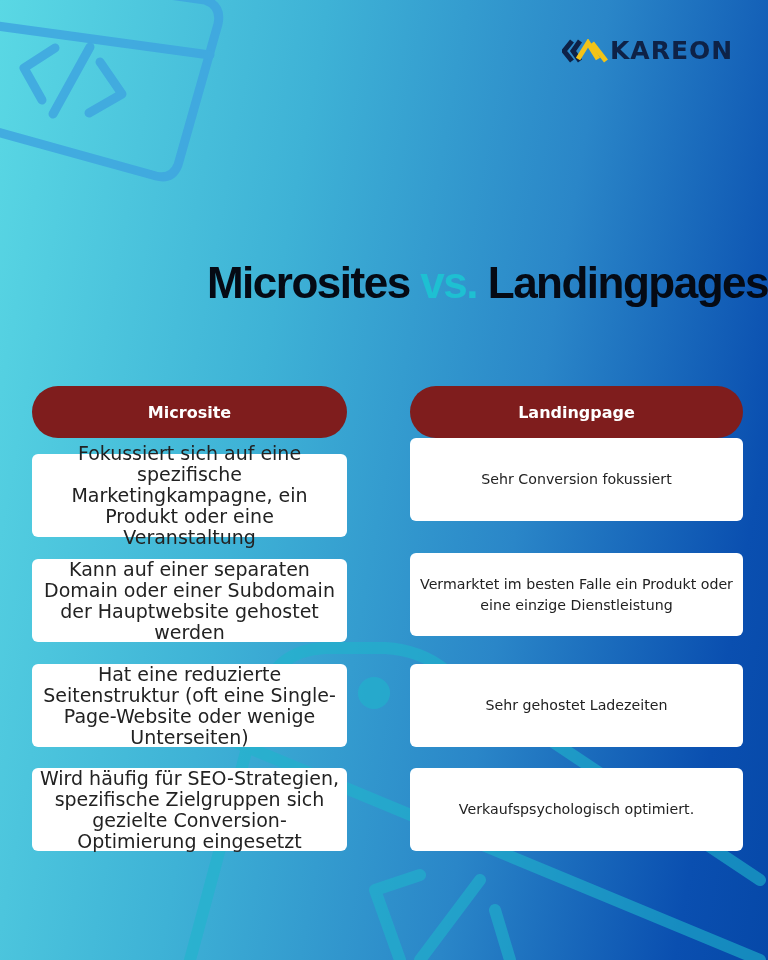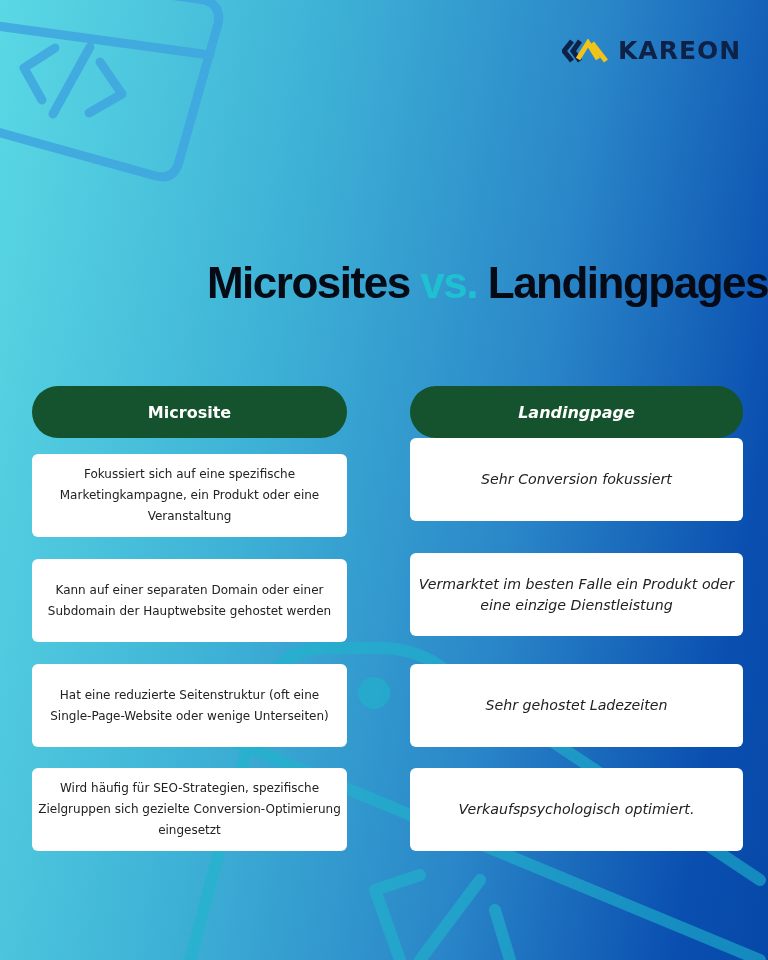--- a/index.html
+++ b/index.html
@@ -3,45 +3,45 @@
 <meta charset="utf-8">
 <style>
   html, body { margin:0; padding:0; }
   body {
     width:768px; height:960px; overflow:hidden; position:relative;
     background: linear-gradient(100deg, #5ad8e4 0%, #3eb2d6 35%, #2a86c8 65%, #0a4fb0 90%, #0648a8 100%);
     font-family: "Liberation Sans", sans-serif;
   }
   .deco { position:absolute; inset:0; pointer-events:none; }
   .logo {
-    position:absolute; left:562px; top:36px; display:flex; align-items:center; gap:8px;
+    position:absolute; left:562px; top:36px; display:flex; align-items:center; 
   }
   .logo-text {
     font-family: "DejaVu Sans", sans-serif; font-weight:bold; font-size:25px; color:#0e2247; letter-spacing:1px;
   }
   .title {
     position:absolute; top:258px; left:0; width:768px; text-align:right;
     font-family: "Liberation Sans", sans-serif; font-weight:bold; font-size:44px; letter-spacing:-1.5px; color:#050a14;
   }
   .title .vs { color:#1ec0d2; }
   .col { position:absolute; top:386px; }
   .col.left { left:32px; width:315px; }
-  .col.right { left:410px; width:333px;font-style:italic; }
+  .col.right { left:410px; width:333px; }
   .header {
-    height:52px; border-radius:26px; background:#14532d; color:#fff;
+    height:52px; border-radius:26px; background:#7f1d1d; color:#fff;
     display:flex; align-items:center; justify-content:center;
     font-family:"DejaVu Sans", sans-serif; font-weight:bold; font-size:16px;
   }
   .card {
     position:absolute; left:0; right:0; height:83px; background:#fff; border-radius:6px;
     display:flex; align-items:center; justify-content:center; text-align:center;
     font-family:"DejaVu Sans", sans-serif; font-size:14.2px; line-height:21px; color:#222;
     padding:0 6px; box-sizing:border-box;
   }
-  .col.left .card { font-size:12px; }
+  .col.left .card { font-size:19px; }
 </style>
 </head>
 <body>
 
 <svg class="deco" width="768" height="960" viewBox="0 0 768 960">
   <g stroke="#3fa6e0" stroke-width="9" fill="none" stroke-linecap="round" stroke-linejoin="round" opacity="0.85">
     <path d="M -10 -30 L 205 0 Q 222 6 218 24 L 178 165 Q 172 180 156 176 L -10 130"></path>
     <path d="M -10 25 L 210 55"></path>
     <path d="M 55 48 L 24 68 L 42 100"></path>
     <path d="M 90 47 L 53 114"></path>

